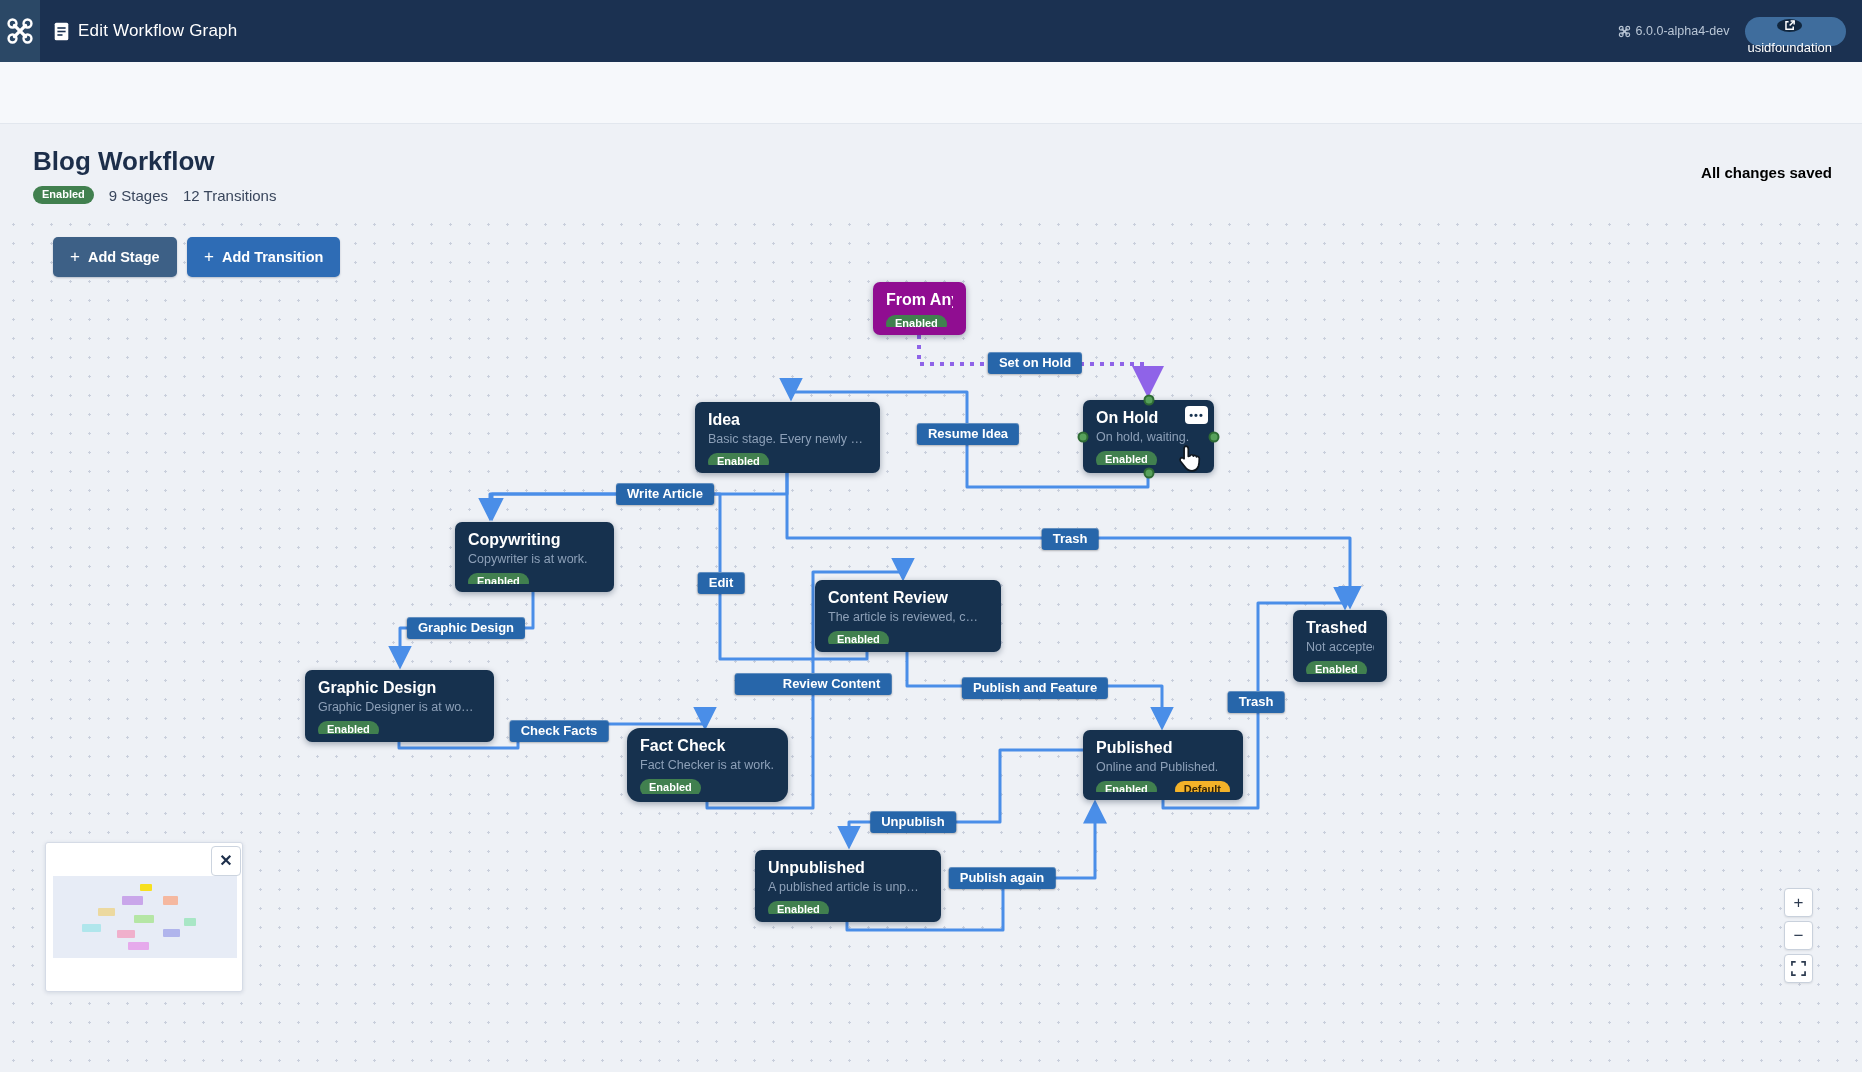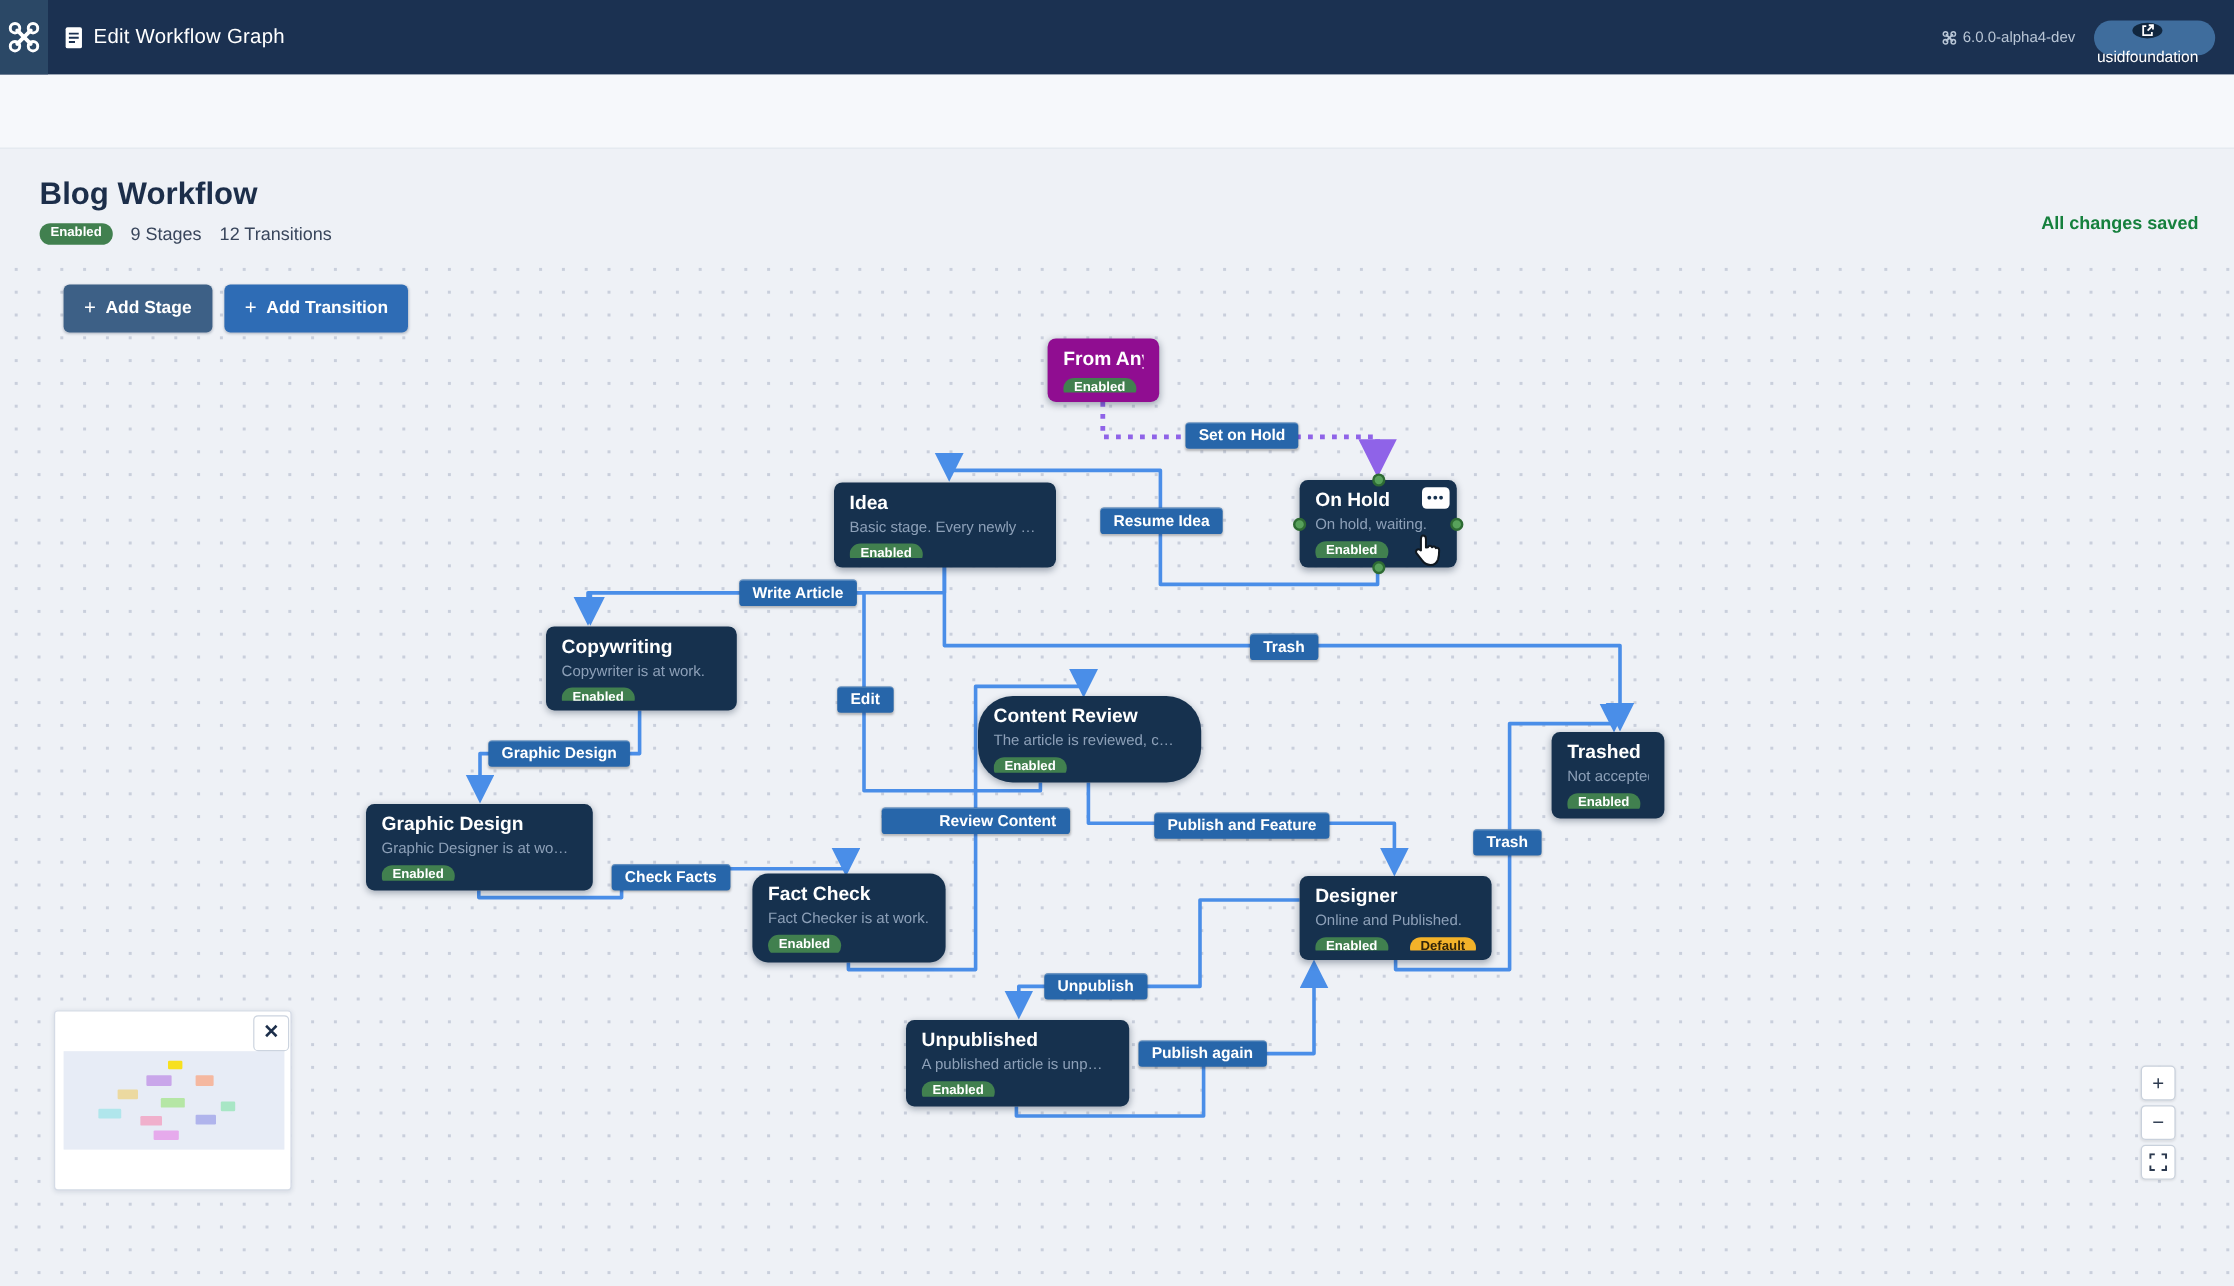--- a/index.html
+++ b/index.html
@@ -29,22 +29,22 @@
     gap:9px; padding:0 16px; font-size:15px; color:#24344d; cursor:pointer;
     font-family:inherit; }
   .tbtn .bicon { color:#2a69b8; font-size:17px; line-height:1; }
   .tbtn .bicon.dark { color:#24344d; font-weight:700; font-size:15px; }
 
   
   .pagehead { position:absolute; left:33px; top:146px; z-index:18; }
   .pagehead h1 { font-size:26px; font-weight:700; color:#1c2e4a; }
   .meta-row { display:flex; align-items:center; gap:15px; margin-top:9px; }
   .meta-text { font-size:15px; color:#39465c; }
-  .saved-note { position:absolute; right:30px; top:178px; font-size:15px;
-    font-weight:700; color:#15803d; z-index:18; }
+  .saved-note { position:absolute; right:30px; top:164px; font-size:15px;
+    font-weight:700; color:#000000; z-index:18; }
 
   .pill { display:inline-block; font-size:11px; font-weight:700; line-height:1;
     padding:3px 9px 4px; border-radius:9px; white-space:nowrap; }
   .pill.enabled { background:var(--enabled,#41804f); color:#fff; }
   .pill.default { background:var(--default_badge,#f3b229); color:#33250a; }
 
   
   .canvas { position:absolute; left:0; top:209px; width:1862px; height:863px;
     background-image:radial-gradient(circle, var(--canvas_dot,#c9cfdc) 1.3px, transparent 1.4px);
     background-size:19px 19px; background-position:4px 6px; }
@@ -274,21 +274,21 @@
     </div>
     <div class="node" style="left: 455px; top: 522px; width: 159px; height: 70px;">
       <div class="inner">
         <div class="ntitle">Copywriting</div>
         <div class="ndesc">Copywriter is at work.</div>
         <div class="badges">
           <span class="pill enabled">Enabled</span>
         </div>
       </div>
     </div>
-    <div class="node" style="left: 815px; top: 580px; width: 186px; height: 72px; border-radius: 29px;">
+    <div class="node" style="left: 815px; top: 580px; width: 186px; height: 72px;">
       <div class="inner">
         <div class="ntitle">Content Review</div>
         <div class="ndesc">The article is reviewed, c…</div>
         <div class="badges">
           <span class="pill enabled">Enabled</span>
         </div>
       </div>
     </div>
     <div class="node" style="left: 1293px; top: 610px; width: 94px; height: 72px;">
       <div class="inner">
@@ -312,21 +312,21 @@
       <div class="inner">
         <div class="ntitle">Fact Check</div>
         <div class="ndesc">Fact Checker is at work.</div>
         <div class="badges">
           <span class="pill enabled">Enabled</span>
         </div>
       </div>
     </div>
     <div class="node" style="left: 1083px; top: 730px; width: 160px; height: 70px;">
       <div class="inner">
-        <div class="ntitle">Designer</div>
+        <div class="ntitle">Published</div>
         <div class="ndesc">Online and Published.</div>
         <div class="badges">
           <span class="pill enabled">Enabled</span>
           <span class="pill default">Default</span>
         </div>
       </div>
     </div>
     <div class="node" style="left: 755px; top: 850px; width: 186px; height: 72px;">
       <div class="inner">
         <div class="ntitle">Unpublished</div>

